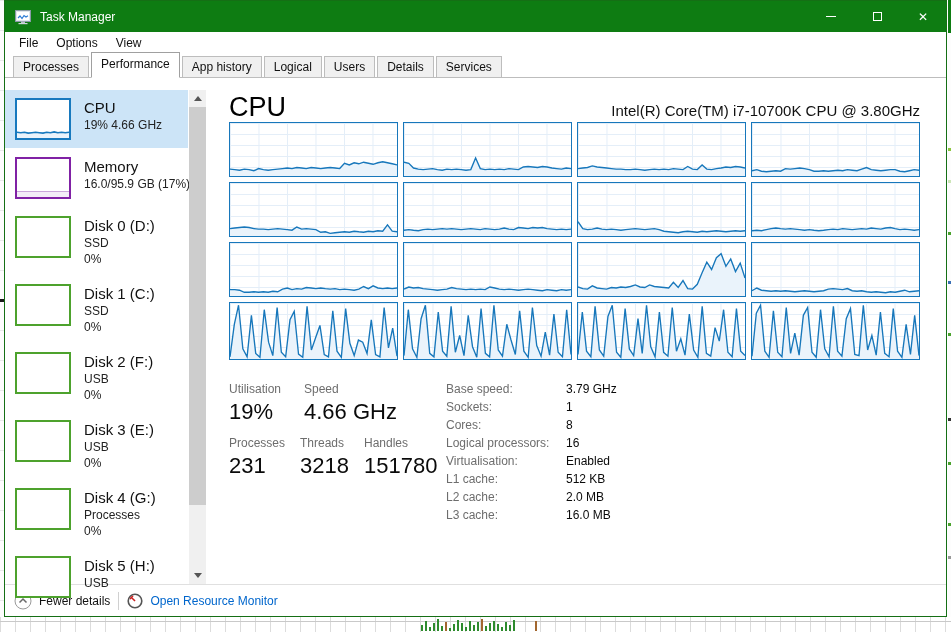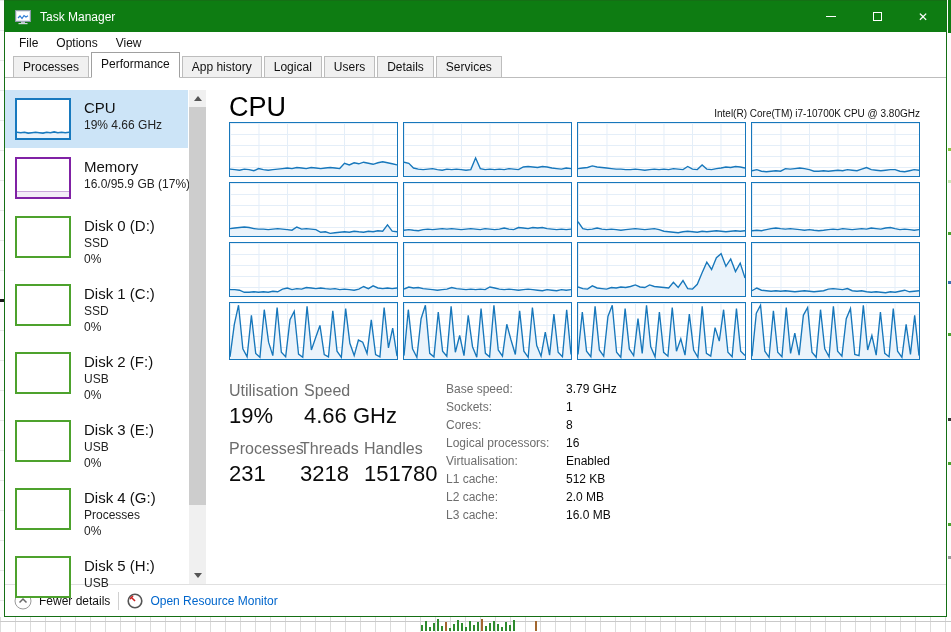--- a/index.html
+++ b/index.html
@@ -71,35 +71,35 @@
   .scroll-arrow.up::after { content:""; border-left:4px solid transparent; border-right:4px solid transparent;
     border-bottom:5px solid #555; }
   .scroll-arrow.down::after { content:""; border-left:4px solid transparent; border-right:4px solid transparent;
     border-top:5px solid #555; }
   .scroll-thumb { position:absolute; left:0; top:17px; width:17px; height:398px; background:#cdcdcd; }
 
   
   .main { flex:1 1 auto; padding:14px 26px 0 23px; min-width:0; }
   .main-head { display:flex; justify-content:space-between; align-items:flex-end; }
   .main-title { font-size:27px; color:#000; line-height:30px; font-weight:400; }
-  .cpu-name { font-size:10px; color:#111; padding-bottom:3px; }
+  .cpu-name { font-size:15px; color:#111; padding-bottom:3px; }
   .graph-sub { display:flex; justify-content:space-between; font-size:11px; color:#767676;
     margin-top:5px; margin-bottom:3px; }
 
   .graph-grid { display:grid; grid-template-columns:repeat(4,1fr);
     grid-template-rows:55px 55px 55px 58px; gap:5px; }
   .gcell { border:1px solid #1777bb; background:#fff; position:relative; overflow:hidden;
     background-image:linear-gradient(to right,#e4eef8 1px,transparent 1px),
                      linear-gradient(to bottom,#e4eef8 1px,transparent 1px);
     background-size:28.5px 11px; }
   .gcell svg { position:absolute; inset:0; width:100%; height:100%; }
 
   .stats { display:flex; margin-top:22px; }
   .stats-left { width:215px; flex:0 0 auto; }
-  .slabel { font-size:16px; color:#6d6d6d; }
+  .slabel { font-size:12px; color:#6d6d6d; }
   .sval { font-size:22px; color:#0a0a0a; margin-top:3px; }
   .g1 { display:grid; grid-template-columns:75px auto; }
   .g2 { display:grid; grid-template-columns:71px 64px auto; margin-top:11px; }
   .g3 { margin-top:11px; }
   .stats-right { display:grid; grid-template-columns:120px auto; row-gap:4px;
     font-size:12px; align-content:start; margin-left:2px; }
   .dlabel { color:#6d6d6d; }
   .dvalue { color:#0a0a0a; }
 
   .statusbar { flex:0 0 auto; height:32px; border-top:1px solid #e0e0e0; display:flex;

